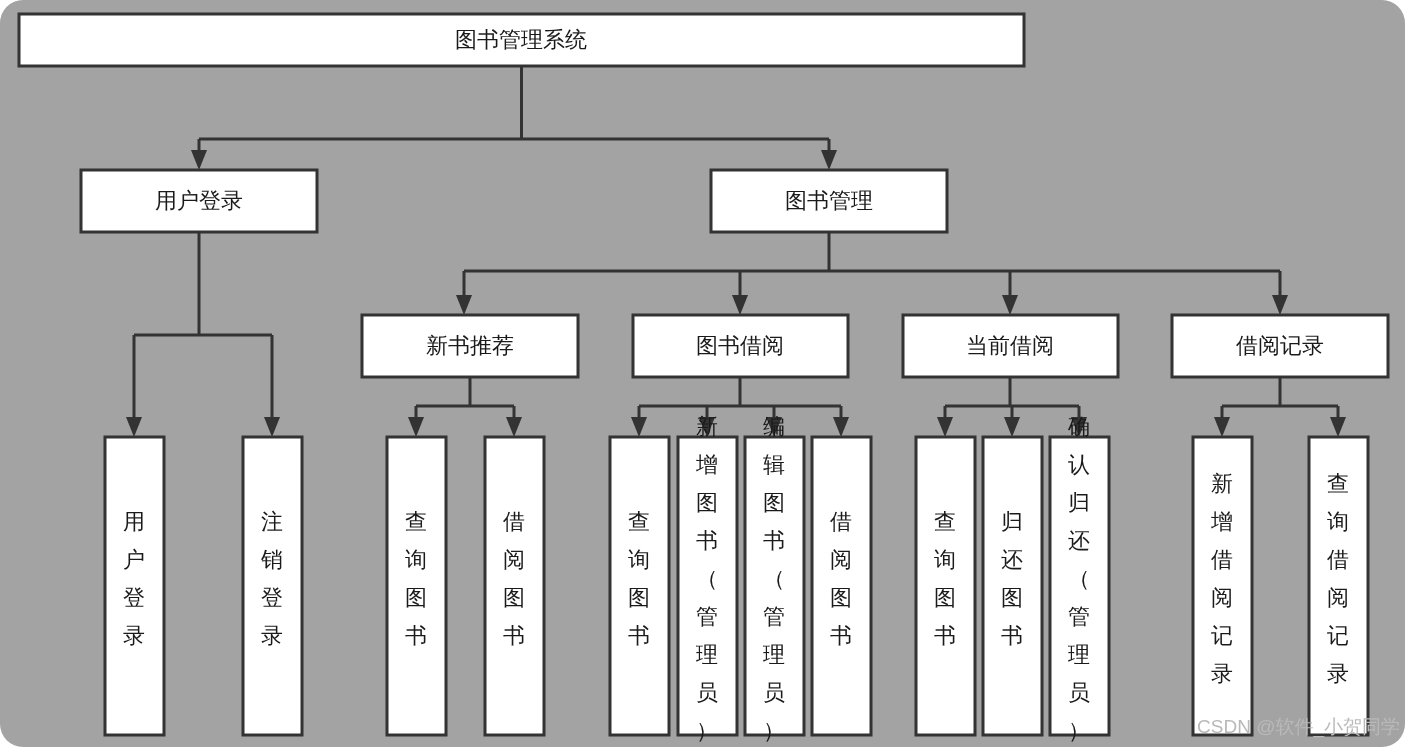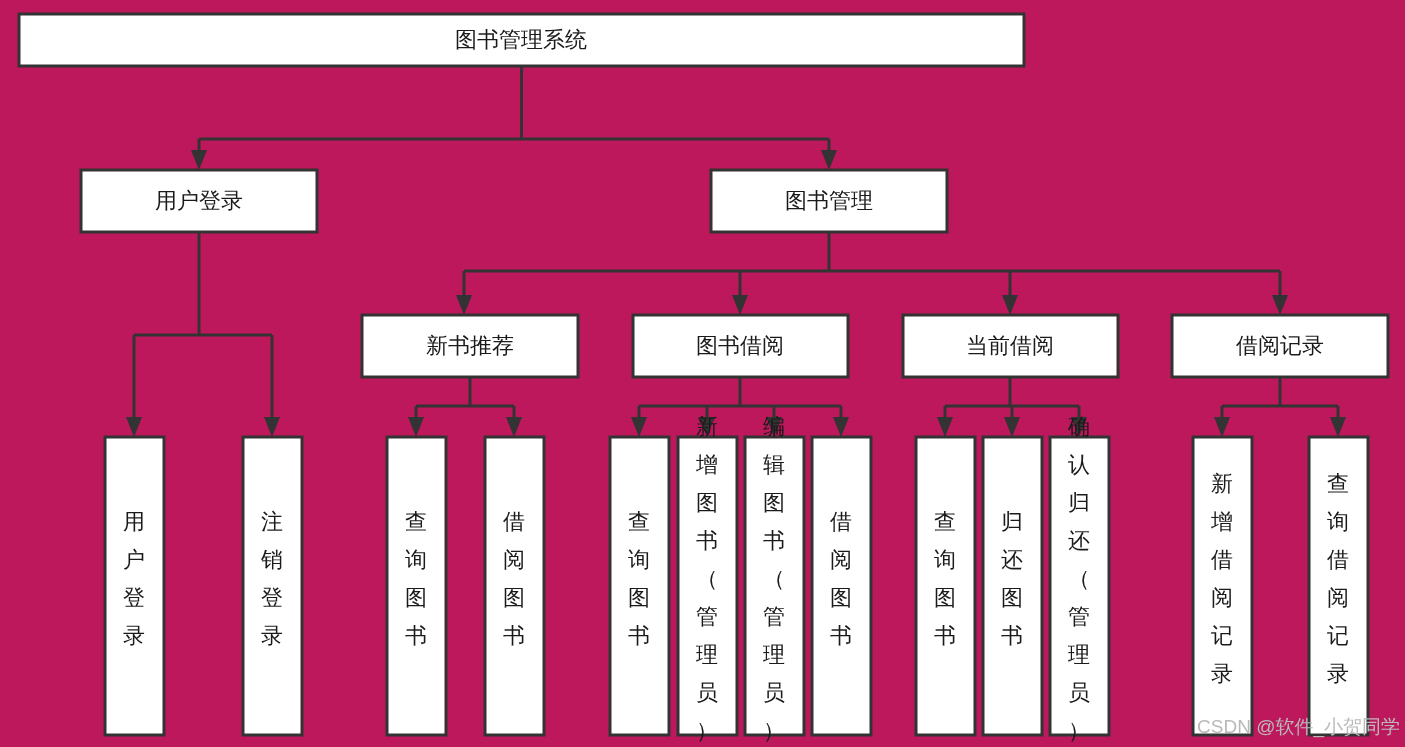--- a/index.html
+++ b/index.html
@@ -11,21 +11,22 @@
   body {
     width: 1405px;
     height: 747px;
     font-family: "Liberation Sans", "DejaVu Sans", sans-serif;
     overflow: hidden;
   }
   #diagram-root {
     position: relative;
     width: 1405px;
     height: 747px;
-    background: #be185d;
+    background: #a3a3a3;
+    border-radius: 23px;
   }
   svg#diagram-svg {
     position: absolute;
     left: 0;
     top: 0;
     width: 1405px;
     height: 747px;
     display: block;
   }
   .node-box {

